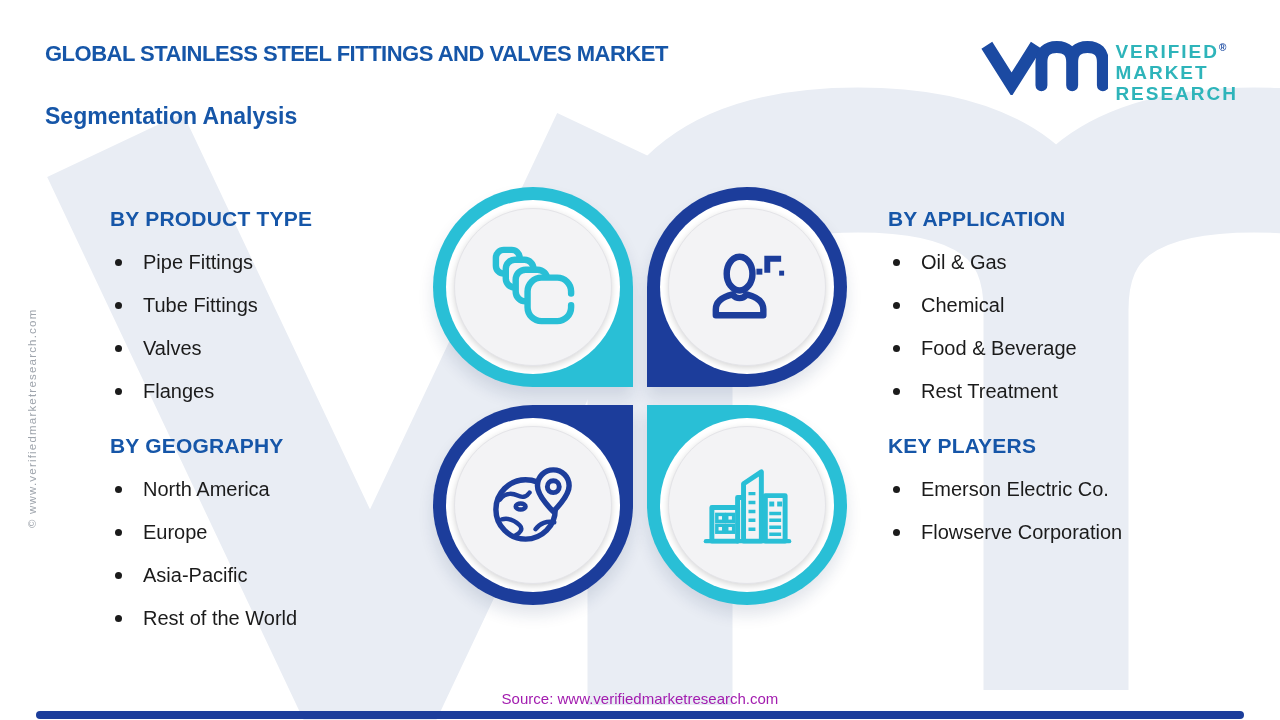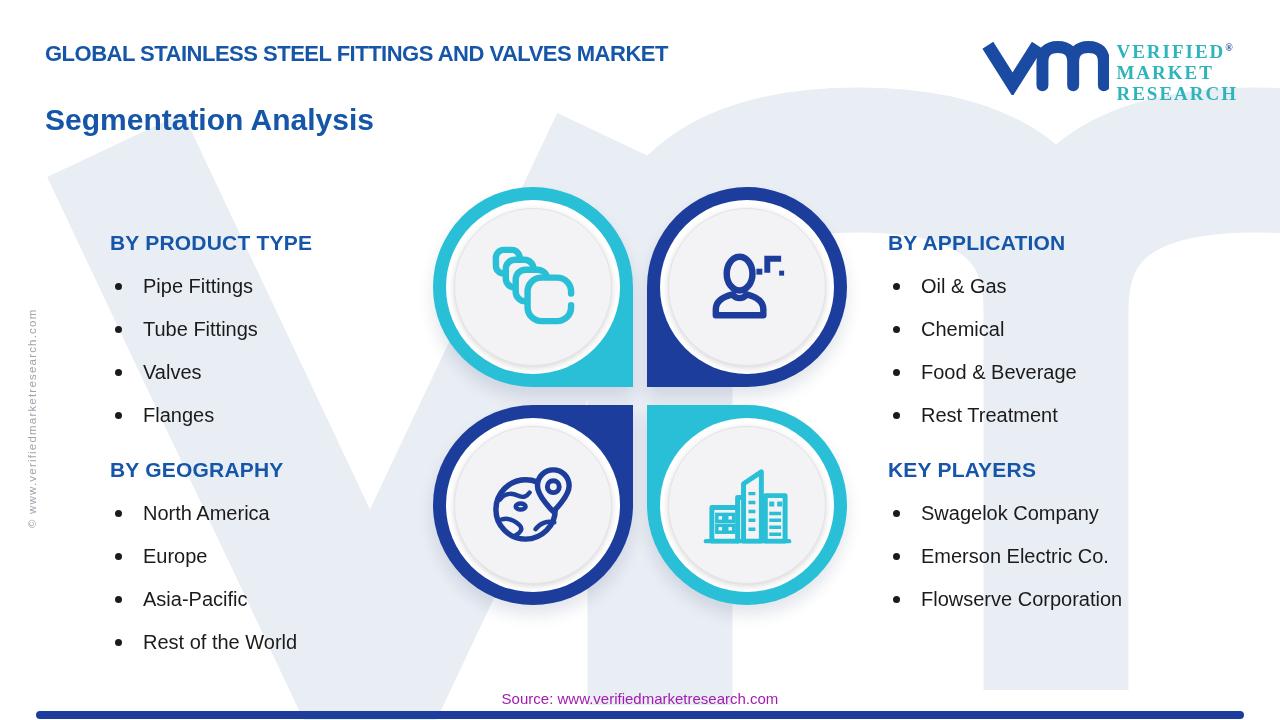--- a/index.html
+++ b/index.html
@@ -9,28 +9,28 @@
   }
   
   .watermark { position:absolute; inset:0; z-index:0; }
   
   .title-line1 {
     position:absolute; left:45px; top:41px; z-index:2;
     font-size:22px; font-weight:700; letter-spacing:-0.5px; color:#1656A8; white-space:nowrap;
   }
   .title-line2 {
     position:absolute; left:45px; top:103px; z-index:2;
-    font-size:30px; font-weight:700; color:#1656A8; white-space:nowrap;
-  }
-  .logo { position:absolute; top:33px; right:42px; z-index:2; display:flex; align-items:flex-start; gap:7px;font-family:Liberation Serif, serif; }
+    font-size:23px; font-weight:700; color:#1656A8; white-space:nowrap;
+  }
+  .logo { position:absolute; top:33px; right:42px; z-index:2; display:flex; align-items:flex-start; gap:7px; }
   .logo-mark { display:block; }
   .logo-text { color:#2EB4BA; font-weight:700; font-size:19px; line-height:21px; letter-spacing:2px; white-space:nowrap; padding-top:4px; }
   .logo-text sup { color:#1B4AA2; font-size:10px; letter-spacing:0; vertical-align:super; }
   
-  .section { position:absolute; z-index:2; width:360px;margin-top:24px; }
+  .section { position:absolute; z-index:2; width:360px; }
   .sec-head { font-size:21px; font-weight:700; color:#1656A8; letter-spacing:0.2px; margin:0 0 18px 0; }
   .sec-list { list-style:none; margin:0; padding:0; }
   .sec-list li {
     position:relative; padding-left:33px; margin-bottom:16px;
     font-size:20px; line-height:27px; color:#1b1b1b; white-space:nowrap;
   }
   .sec-list li::before {
     content:""; position:absolute; left:5px; top:10px;
     width:7px; height:7px; border-radius:50%; background:#1b1b1b;
   }
@@ -123,21 +123,20 @@
       <li>Oil &amp; Gas</li>
       <li>Chemical</li>
       <li>Food &amp; Beverage</li>
       <li>Rest Treatment</li>
     </ul>
   </div>
 
   <div class="section pos-players">
     <h2 class="sec-head">KEY PLAYERS</h2>
     <ul class="sec-list">
-      <li>Swagelok Company</li>
       <li>Emerson Electric Co.</li>
       <li>Flowserve Corporation</li>
     </ul>
   </div>
 
   <div class="quad">
 
     <div class="petal cyan tl">
       <div class="ring"></div>
       <div class="disc">

